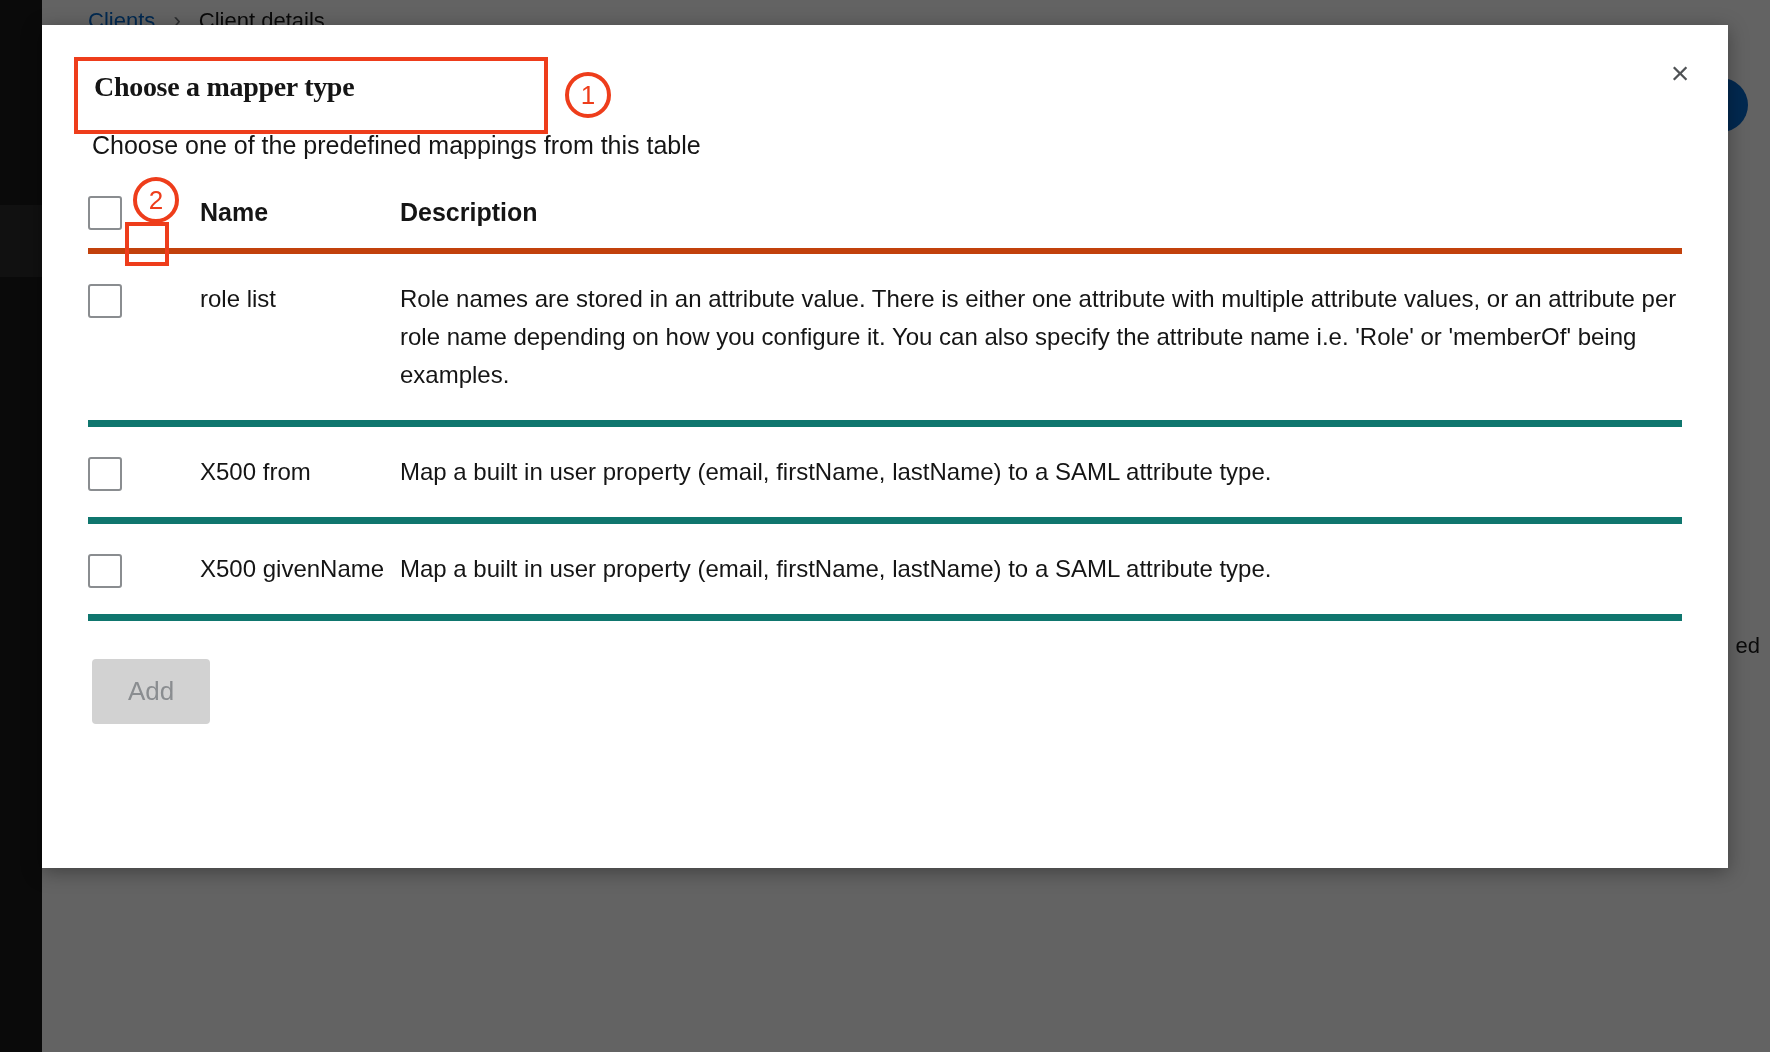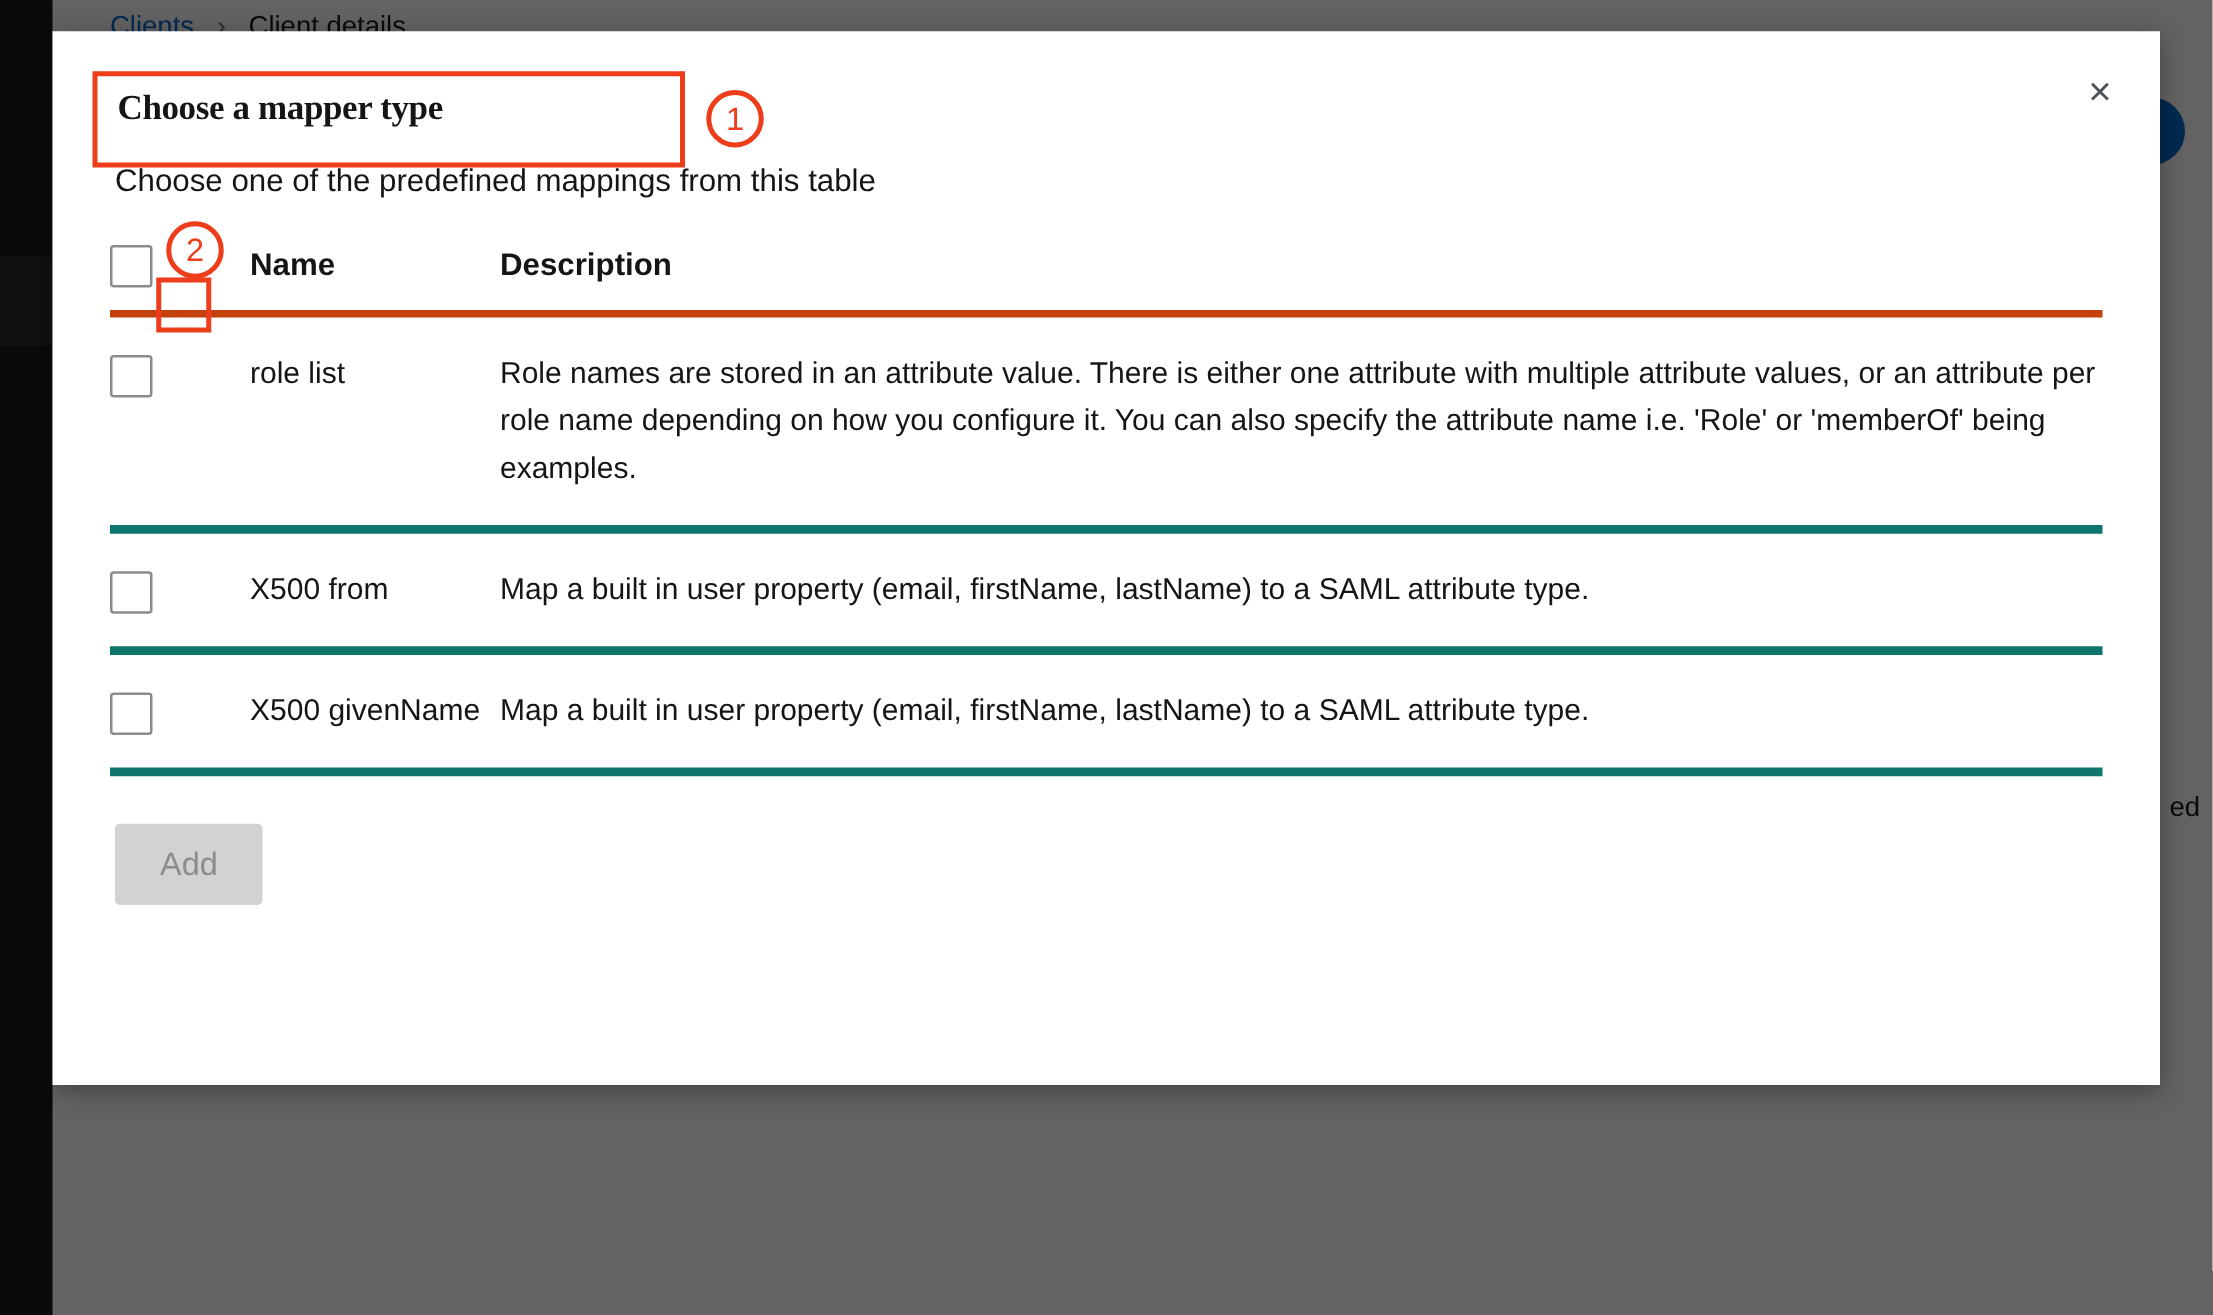--- a/index.html
+++ b/index.html
@@ -8,21 +8,21 @@
     width: 1770px; height: 1052px;
     overflow: hidden;
     font-family: "Liberation Sans", sans-serif;
     background: #ffffff;
   }
 
   #page {
     position: relative;
     width: 1770px;
     height: 1052px;
-    background: #000000;
+    background: #bef264;
   }
 
   
   .bg-layer {
     position: absolute;
     inset: 0;
     background: #ffffff;
   }
   .bg-sidebar {
     position: absolute;

